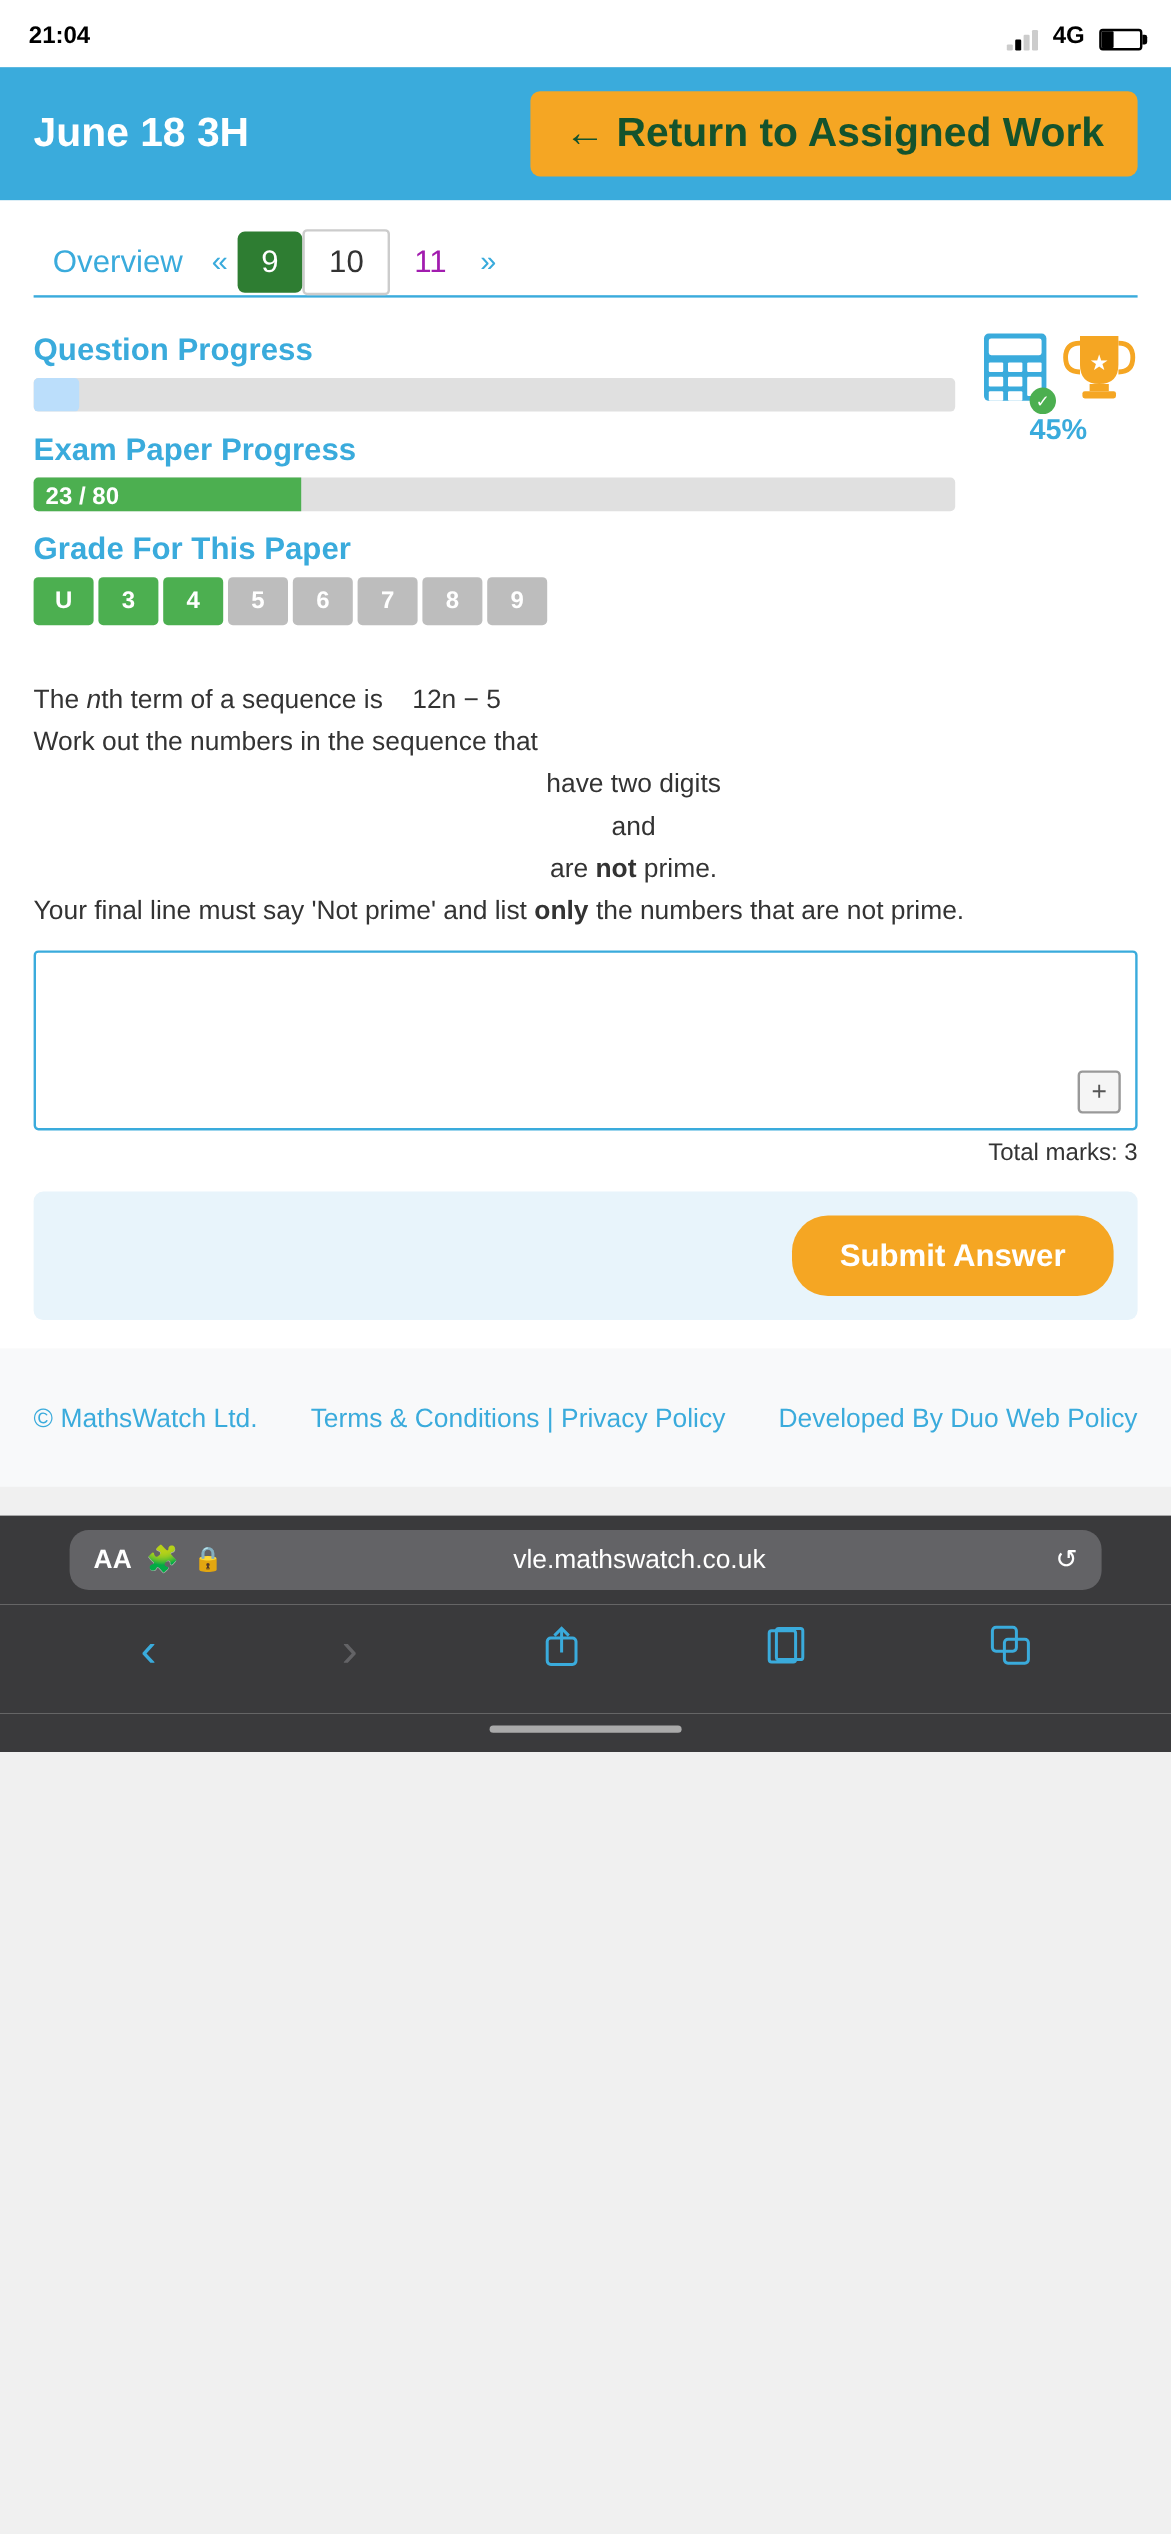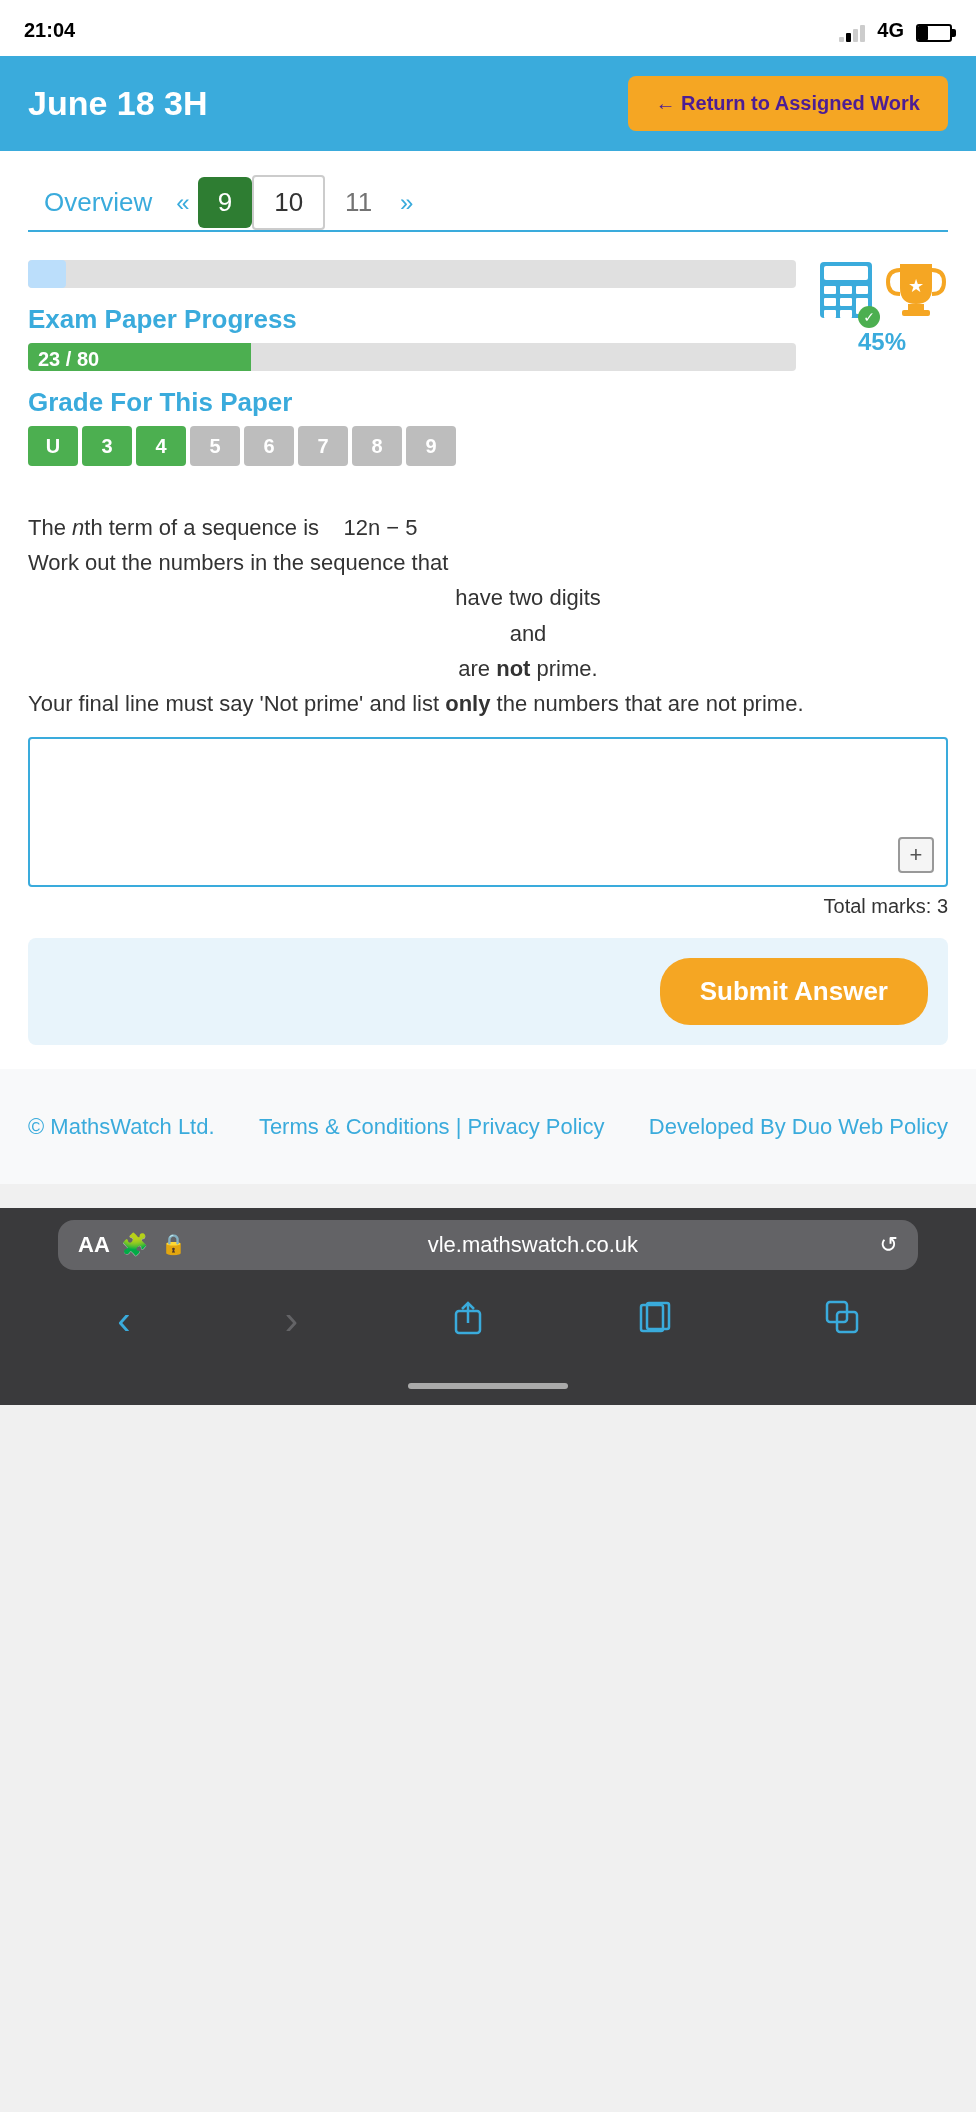--- a/index.html
+++ b/index.html
@@ -89,25 +89,25 @@
       padding: 20px 28px;
       min-height: 90px;
     }
     .header-title {
       color: white;
       font-size: 34px;
       font-weight: 700;
     }
     .return-btn {
       background: #f5a623;
-      color: #4c1d95;
+      color: #14532d;
       border: none;
       border-radius: 8px;
       padding: 16px 28px;
-      font-size: 20px;
+      font-size: 34px;
       font-weight: 600;
       cursor: pointer;
       display: flex;
       align-items: center;
       gap: 10px;
     }
 
     
     .main-content {
       background: white;
@@ -151,21 +151,21 @@
     .nav-page.current {
       background: #2e7d32;
       color: white;
       border-radius: 6px;
     }
     .nav-page.active-border {
       border: 2px solid #ccc;
       color: #333;
     }
     .nav-page.blue {
-      color: #737373;
+      color: #a21caf;
     }
 
     
     .progress-section {
       margin-bottom: 20px;
     }
     .progress-row {
       display: flex;
       align-items: flex-start;
       justify-content: space-between;
@@ -458,20 +458,21 @@
     <button class="nav-page current">9</button>
     <button class="nav-page active-border">10</button>
     <button class="nav-page blue">11</button>
     <button class="nav-arrows">»</button>
   </div>
 
   <div class="progress-section">
     <div class="progress-row">
       <div class="progress-left">
 
+        <div class="section-title">Question Progress</div>
         <div class="progress-bar-container">
           <div class="progress-bar-fill" style="width:5%; background: #bbdefb;"></div>
         </div>
 
         <div class="section-title">Exam Paper Progress</div>
         <div class="exam-progress-bar">
           <div class="exam-progress-fill" style="width:29%;">
             <span class="exam-score-inside">23 / 80</span>
           </div>
         </div>

